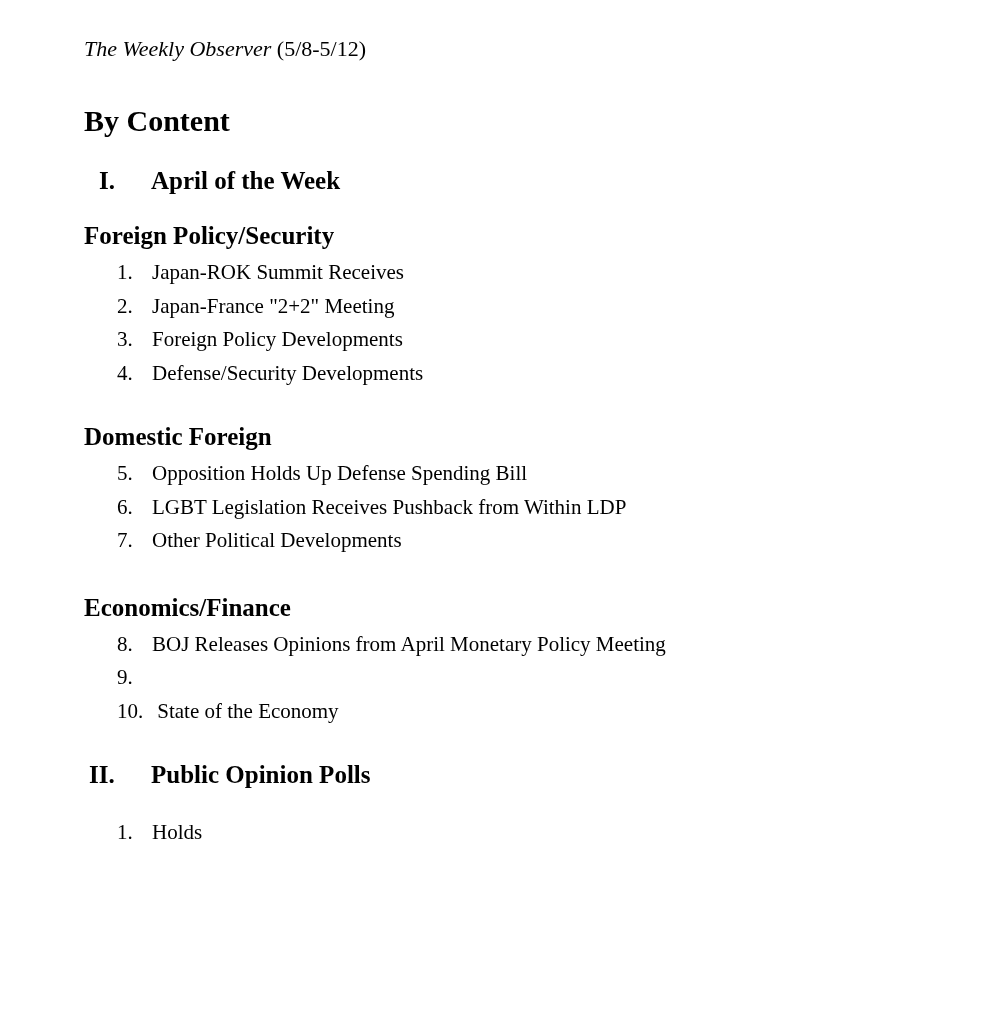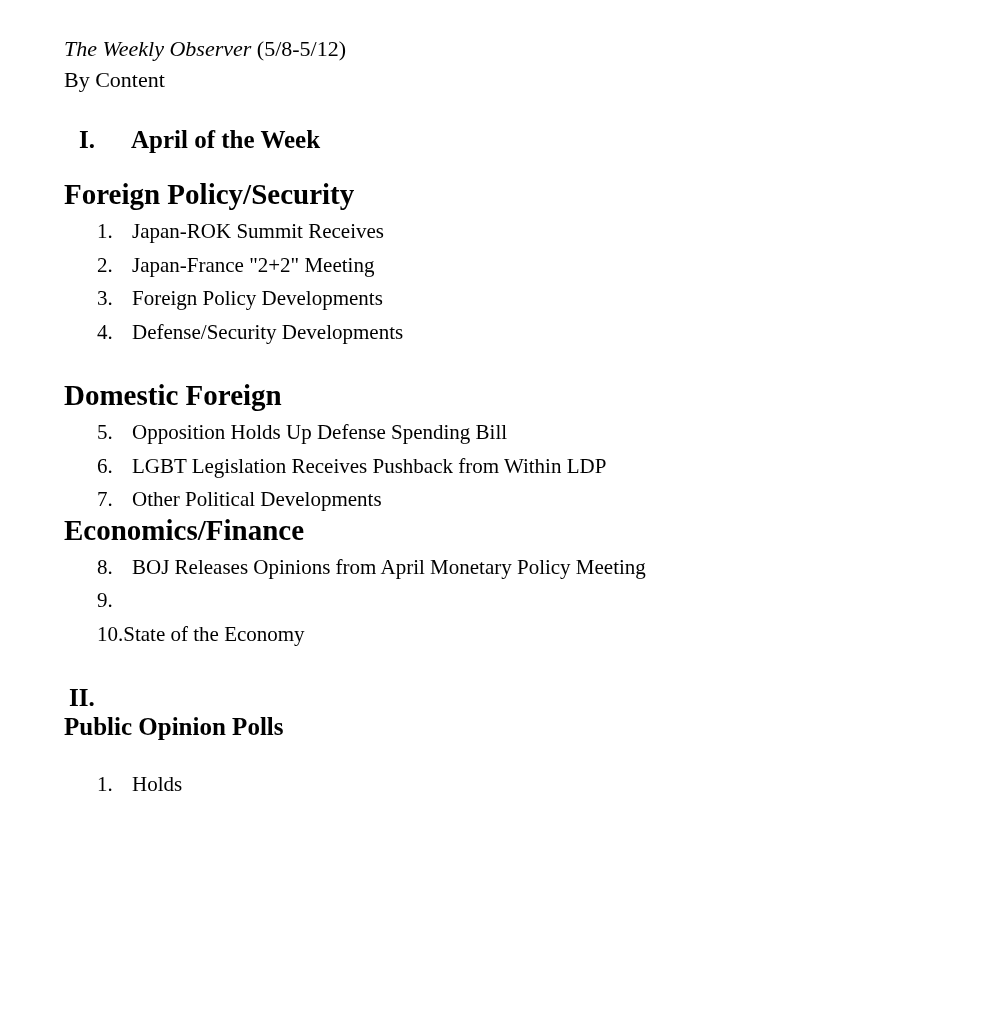--- a/index.html
+++ b/index.html
@@ -8,77 +8,78 @@
     background: #ffffff;
     color: #000000;
   }
   .page {
     position: relative;
     width: 981px;
     height: 1022px;
     background: #ffffff;
     font-family: "Liberation Serif", serif;
     box-sizing: border-box;
-    padding: 36px 40px 0 64px;
+    padding: 36px 40px 0 84px;
     overflow: hidden;
   }
   .doc-title {
     font-size: 22px;
     line-height: 26px;
     white-space: nowrap;
   }
   .doc-title .title-italic {
     font-style: italic;
   }
   .by-content {
-    font-size: 22px;
+    margin-top: 41px;
+    font-size: 30px;
     line-height: 35px;
-    font-weight: normal;
+    font-weight: bold;
   }
   .sec-heading {
     display: flex;
     font-size: 25px;
     line-height: 29px;
     font-weight: bold;
   }
   .sec-heading .sec-num {
     width: 67px;
     box-sizing: border-box;
     flex: 0 0 auto;
   }
   .sec-1 { margin-top: 28px; }
   .sec-1 .sec-num { padding-left: 15px; }
-  .sec-2 { margin-top: 32px; flex-direction: column; }
+  .sec-2 { margin-top: 32px; }
   .sec-2 .sec-num { padding-left: 5px; }
   .group-title {
-    font-size: 29px;
+    font-size: 25px;
     line-height: 27px;
     font-weight: bold;
   }
   .group-1 { margin-top: 27px; }
   .group-2 { margin-top: 33px; }
-  .group-3 { }
+  .group-3 { margin-top: 36px; }
   .toc-list {
     margin-top: 7px;
   }
   .toc-item {
     display: flex;
     font-size: 21px;
     line-height: 33.5px;
     white-space: nowrap;
   }
   .toc-num {
     flex: 0 0 auto;
     box-sizing: content-box;
     padding-left: 33px;
     min-width: 35px;
   }
   .toc-num.tight {
     min-width: 0;
-    margin-right: 0;
+    margin-right: 14px;
   }
   .poll-list {
     margin-top: 27px;
   }
 </style>
 </head>
 <body>
 
 <div class="page">
 

